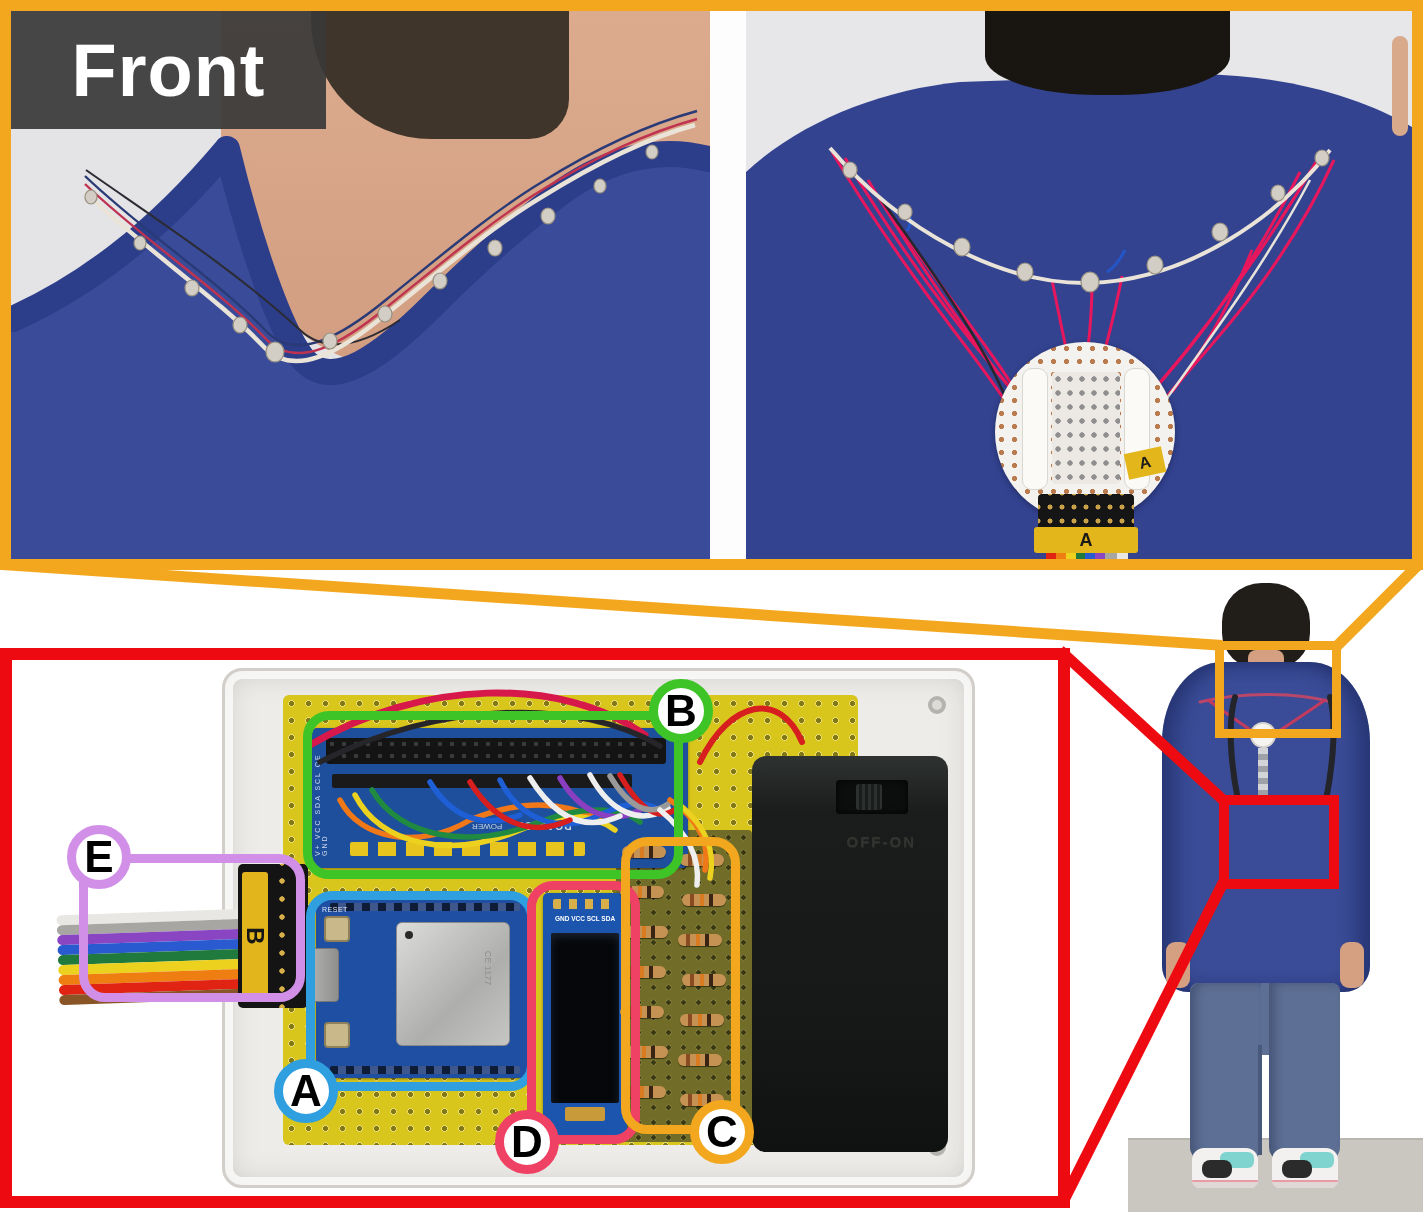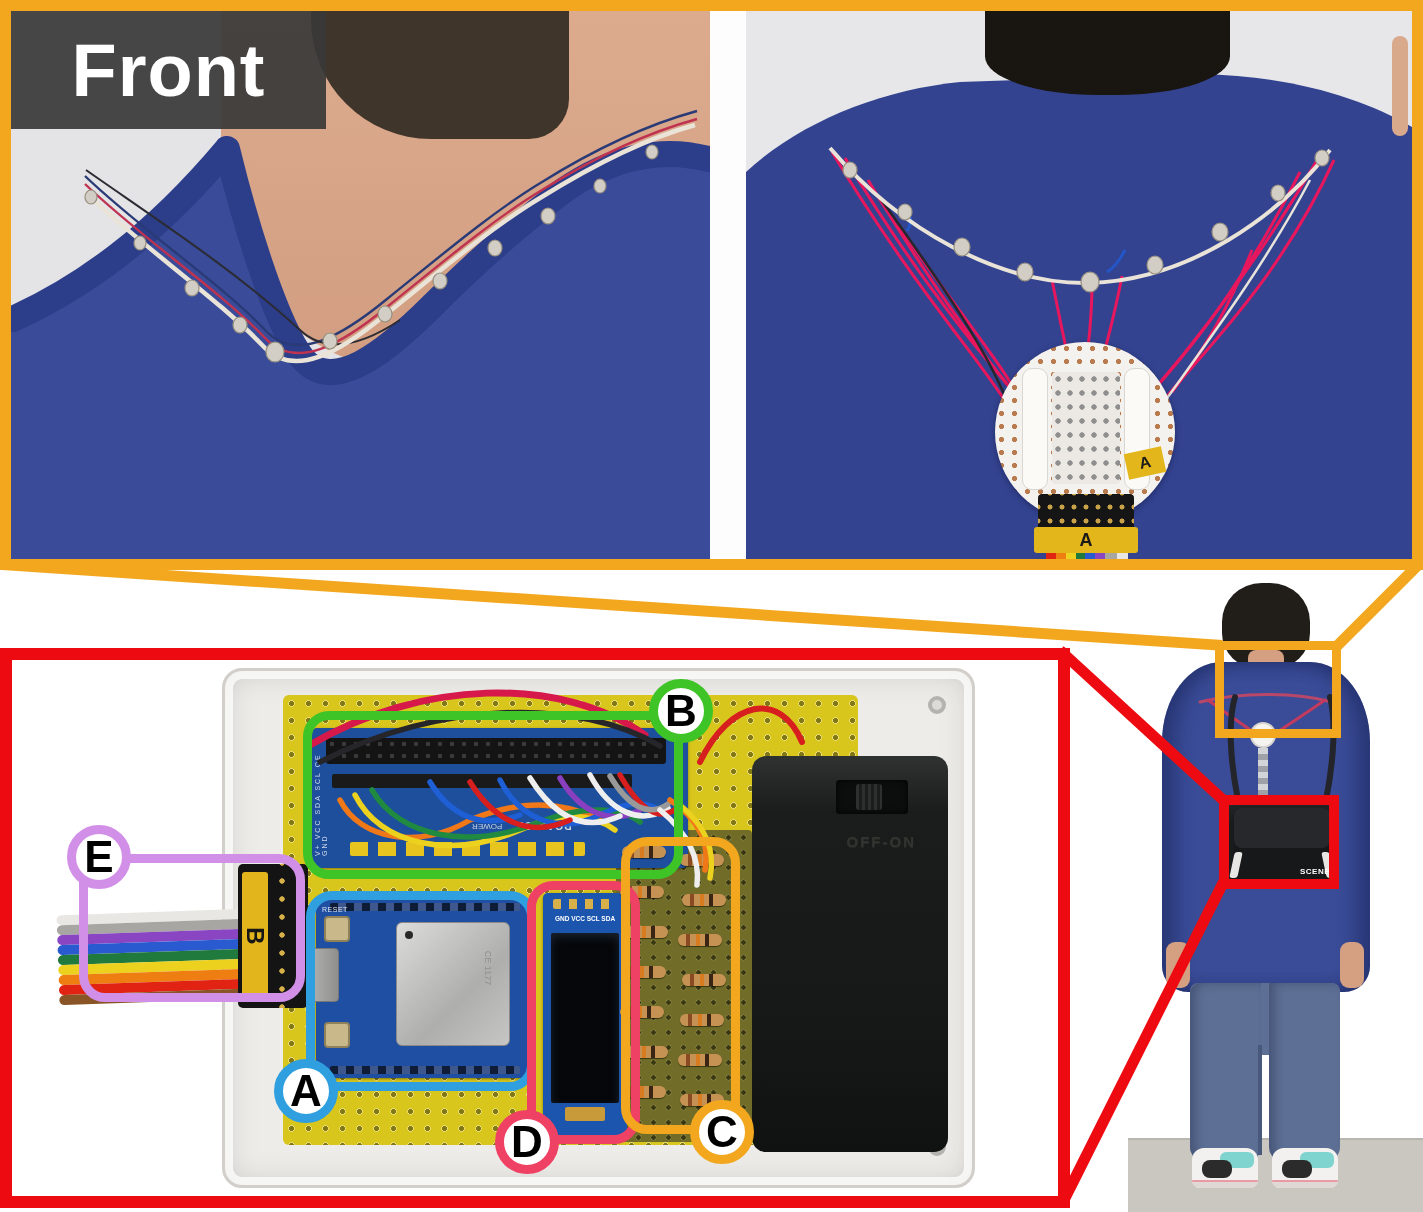--- a/index.html
+++ b/index.html
@@ -392,26 +392,20 @@
         <path d="M1200,702 C1240,692 1295,692 1332,702" stroke="#b9476a" stroke-width="3"></path>
         <path d="M1208,700 C1230,716 1245,726 1256,734" stroke="#c23b5e" stroke-width="3"></path>
         <path d="M1325,700 C1302,716 1286,726 1275,734" stroke="#c23b5e" stroke-width="3"></path>
         <path d="M1238,800 C1230,760 1228,720 1235,697" stroke="#23252a" stroke-width="6"></path>
         <path d="M1326,800 C1334,760 1336,720 1330,697" stroke="#23252a" stroke-width="6"></path>
       </g>
     </svg>
 
     <div class="abs p-device"></div>
     <div class="abs p-cable"></div>
-    <div class="abs bag">
-      <div class="abs bag-flap"></div>
-      <div class="abs bag-stripe" style="left:6px;bottom:8px;transform:skewX(-12deg);"></div>
-      <div class="abs bag-stripe" style="right:6px;bottom:8px;transform:skewX(12deg);"></div>
-      <span class="abs bag-logo">SCENE</span>
-    </div>
 
     <div class="abs callout-rect" style="left:115px;top:66px;width:126px;height:97px;border:9px solid #f2a71e;"></div>
     <div class="abs callout-rect" style="left:119px;top:220px;width:120px;height:94px;border:10px solid #ee0a11;"></div>
   </div>
 
   <svg class="overlay" width="1423" height="1212" viewBox="0 0 1423 1212">
     <g stroke-linecap="square">
       <line x1="8" y1="565" x2="1217" y2="645" stroke="#f2a71e" stroke-width="11"></line>
       <line x1="1417" y1="566" x2="1339" y2="644" stroke="#f2a71e" stroke-width="11"></line>
       <line x1="1064" y1="654" x2="1221" y2="798" stroke="#ee0a11" stroke-width="11"></line>

